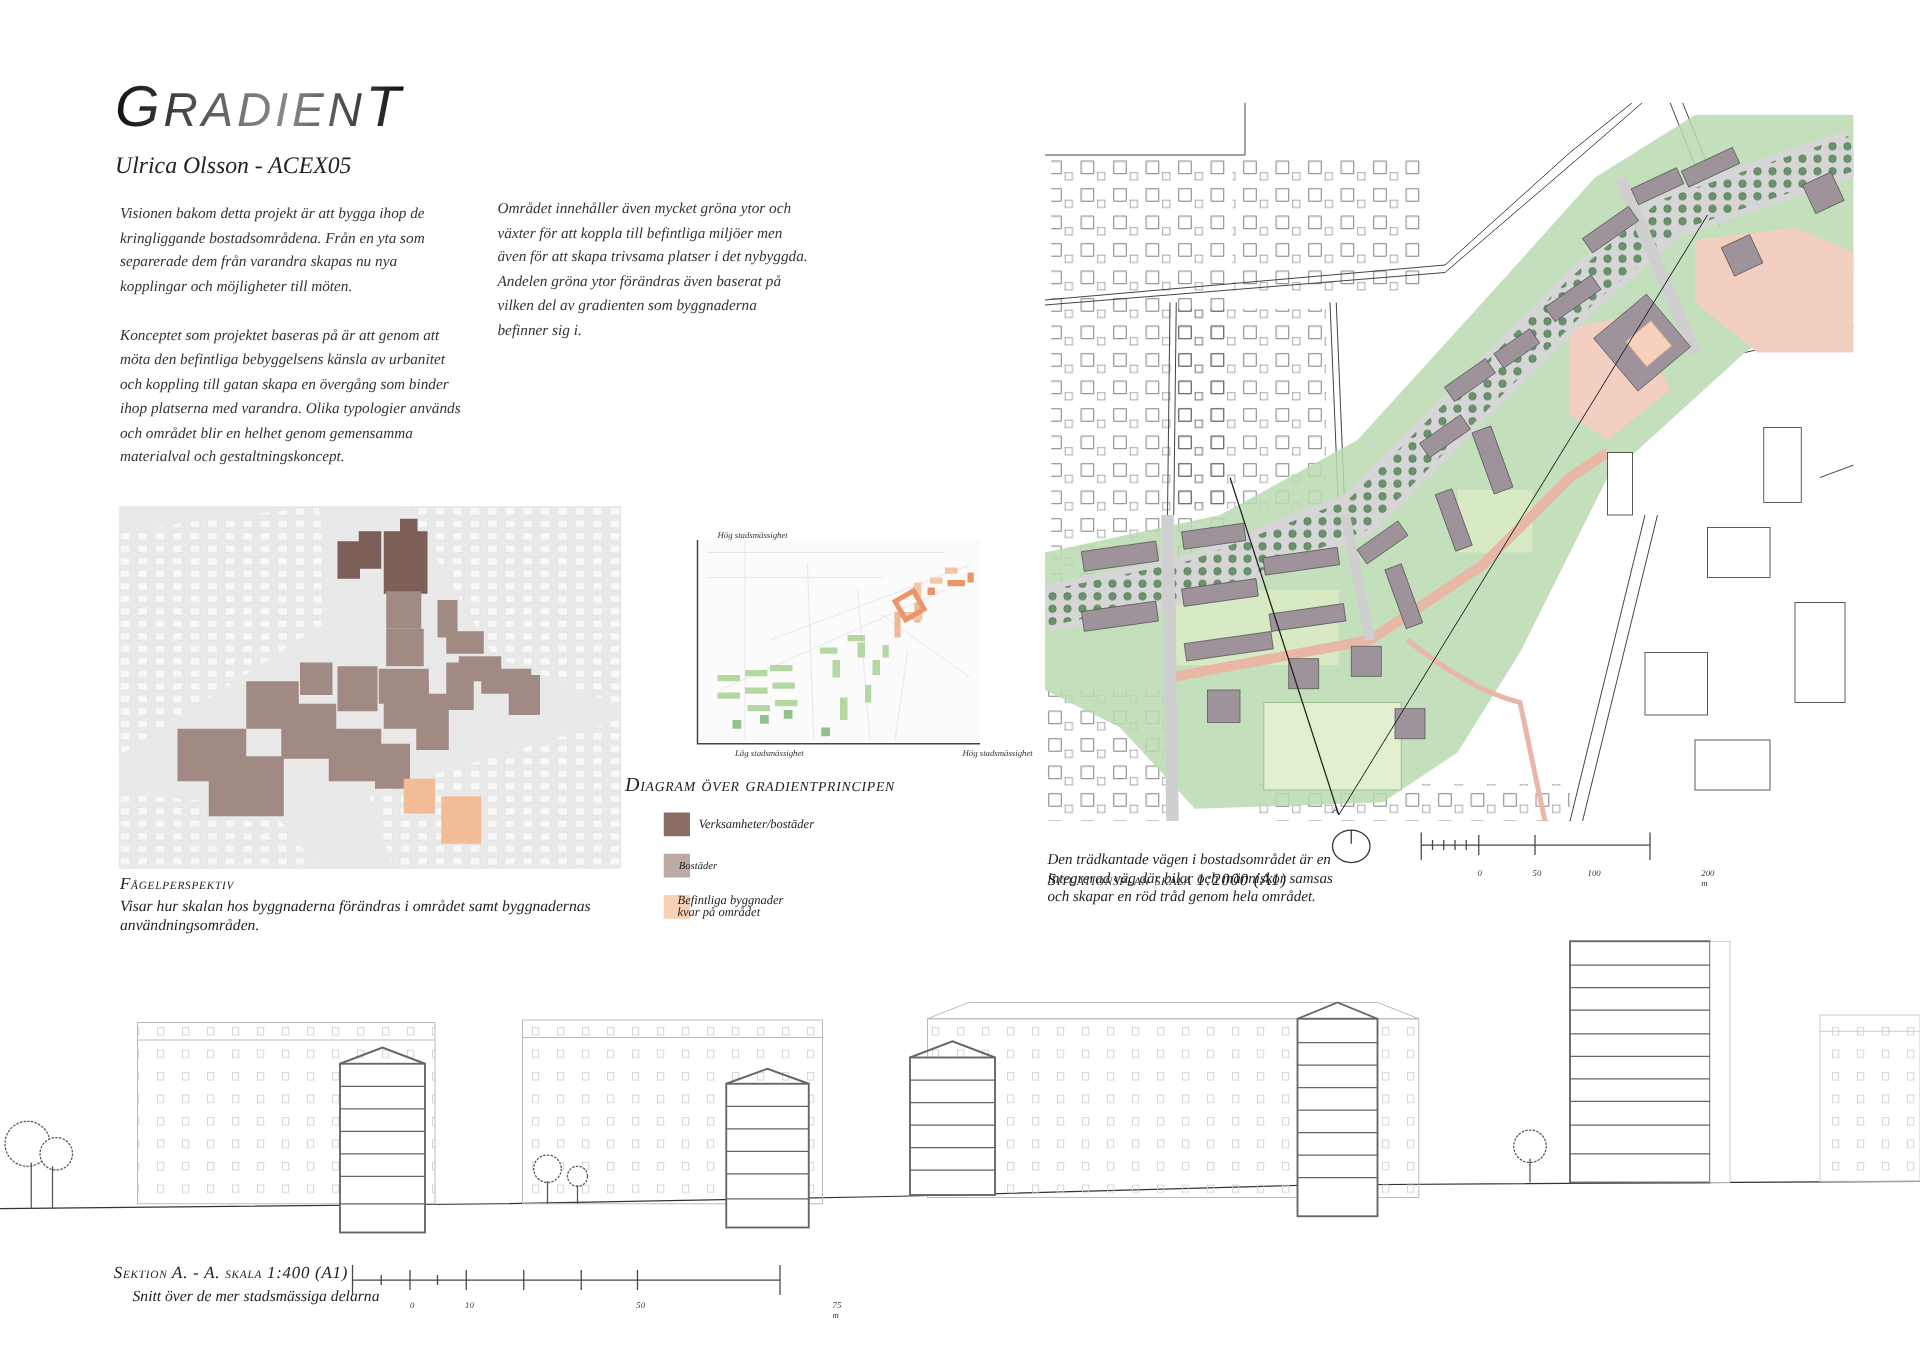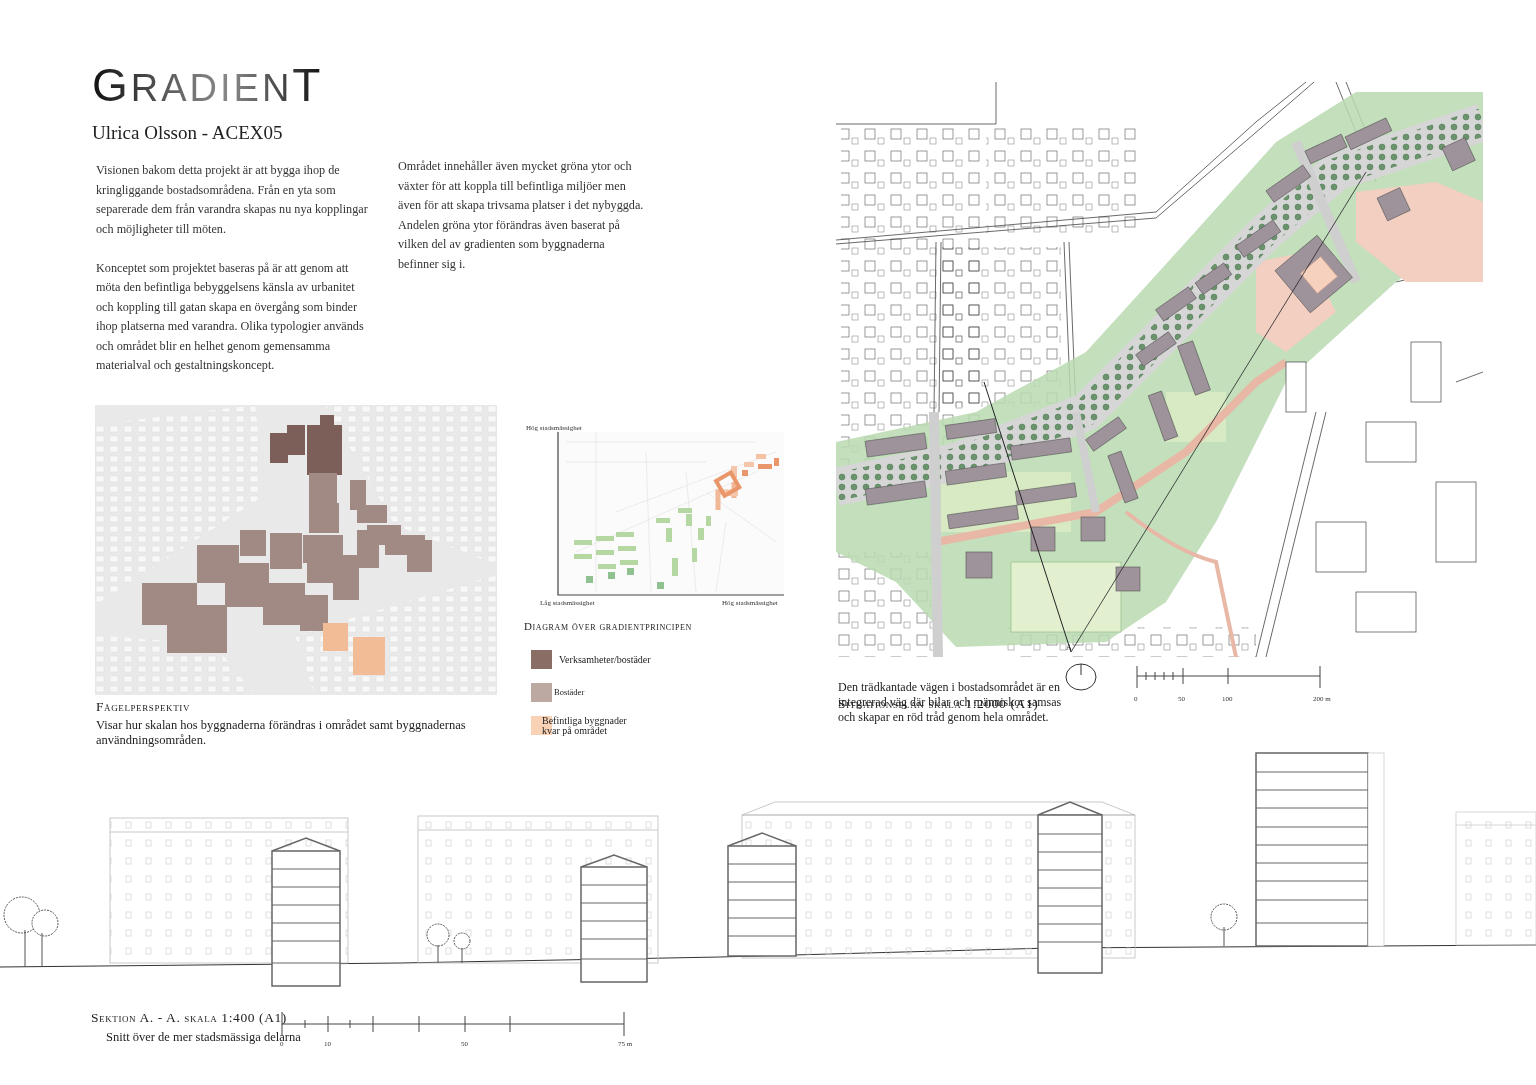--- a/index.html
+++ b/index.html
@@ -1,27 +1,27 @@
 <!DOCTYPE html>
 <html><head>
 <meta charset="utf-8">
 <style>
   html,body{margin:0;padding:0;background:#fff;}
   body{width:1536px;height:1085px;position:relative;overflow:hidden;font-family:"Liberation Serif","DejaVu Serif",serif;color:#222;}
-  .abs{position:absolute;}
+  .abs{position:absolute;font-style:italic;}
   .title{left:92px;top:58px;font-size:46px;letter-spacing:3px;font-family:"Liberation Sans","DejaVu Sans",sans-serif;font-weight:normal;
     background:linear-gradient(90deg,#111 0%,#777 45%,#888 60%,#111 100%);-webkit-background-clip:text;background-clip:text;color:transparent;}
   .title .big{font-size:46px;}
   .title .small{font-size:38px;}
   .author{left:92px;top:122px;font-size:19px;color:#222;}
   .para{font-size:12.2px;line-height:19.5px;color:#333;}
   .para p{margin:0 0 19.5px 0;}
   .smallcaps{font-variant:small-caps;letter-spacing:0.6px;font-size:13.5px;color:#222;}
   .caption{font-size:12.5px;line-height:15px;color:#222;}
-  .tiny{font-size:7px;color:#333;}
+  .tiny{font-size:7px;color:#333;margin-left:48px;}
   svg{display:block;}
 </style>
 </head>
 <body>
 
 <div class="abs title">
   <span class="big">G</span><span class="small">RADIEN</span><span class="big">T</span>
 </div>
 <div class="abs author">Ulrica Olsson - ACEX05</div>
 
@@ -129,30 +129,30 @@
     <rect x="202" y="32" width="14" height="5" fill="#e9966a"></rect>
     <rect x="218" y="26" width="5" height="8" fill="#e9966a"></rect>
     <rect x="163" y="44" width="17" height="17" transform="rotate(-30 171 52)" fill="none" stroke="#e9966a" stroke-width="4"></rect>
 
     <path d="M2 0 L2 163 L228 163" stroke="#444" stroke-width="1.2" fill="none"></path>
   </svg>
 </div>
 <div class="abs tiny" style="left:540px;top:599px;">Låg stadsmässighet</div>
 <div class="abs tiny" style="left:722px;top:599px;">Hög stadsmässighet</div>
 
-<div class="abs smallcaps" style="left:524px;top:620px;font-size:11px;">Diagram över gradientprincipen</div>
+<div class="abs smallcaps" style="left:500px;top:620px;font-size:16px;">Diagram över gradientprincipen</div>
 
 <div class="abs" style="left:531px;top:650px;">
   <div style="position:relative;height:20px;margin-bottom:13px;">
     <span style="position:absolute;left:0;top:0;width:21px;height:19px;background:#8a6e66;"></span>
     <span style="position:absolute;left:28px;top:4px;font-size:10px;">Verksamheter/bostäder</span>
   </div>
   <div style="position:relative;height:20px;margin-bottom:13px;">
     <span style="position:absolute;left:0;top:0;width:21px;height:19px;background:#bcaaa2;"></span>
-    <span style="position:absolute;left:23px;top:4px;font-size:8.5px;">Bostäder</span>
+    <span style="position:absolute;left:12px;top:4px;font-size:8.5px;">Bostäder</span>
   </div>
   <div style="position:relative;height:22px;">
     <span style="position:absolute;left:0;top:0;width:21px;height:19px;background:#f9d2b6;"></span>
     <span style="position:absolute;left:11px;top:0;width:95px;font-size:10px;line-height:10px;">Befintliga byggnader kvar på området</span>
   </div>
 </div>
 
 <div class="abs" style="left:836px;top:82px;width:647px;height:575px;background:#fff;overflow:hidden;">
   <svg width="647" height="575" viewBox="0 0 647 575">
     <defs>

